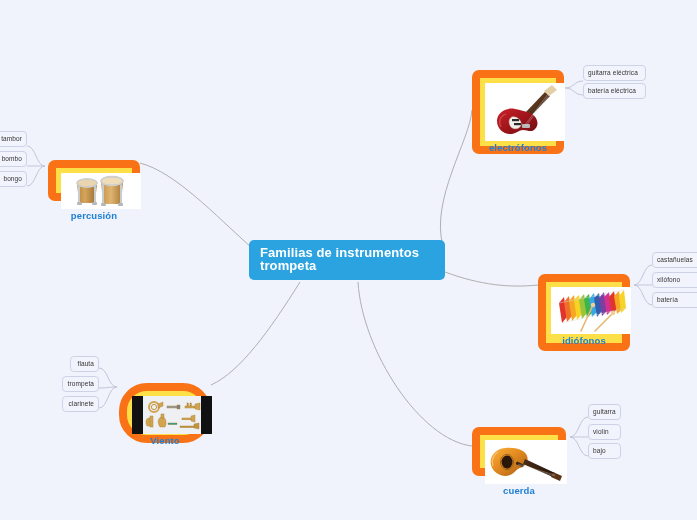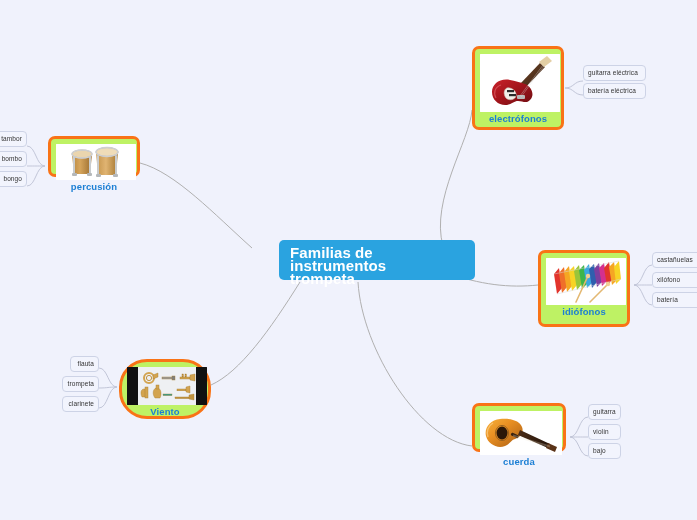--- a/index.html
+++ b/index.html
@@ -33,36 +33,36 @@
     position: absolute;
     left: 249px;
     top: 240px;
     width: 196px;
     height: 40px;
     background: #2aa3e0;
     border-radius: 5px;
     box-sizing: border-box;
     padding: 6px 10px 0 11px;
     color: #ffffff;
-    font-size: 15px;
+    font-size: 13px;
     font-weight: bold;
     line-height: 13px;
     letter-spacing: 0.1px;
-    margin-left: 30px;
   }
 
   
   .branch-node {
     position: absolute;
-    background: #bef264;
-    border: 3px solid #f97316;
+    background: #fde047;
+    border: 8px solid #f97316;
     border-radius: 7px;
     box-sizing: border-box;
     padding: 5px 5px 2px 5px;
     text-align: center;
+    margin-top: 24px;
   }
   .branch-label {
     font-size: 9.5px;
     font-weight: bold;
     color: #1c7fd4;
     line-height: 13px;
     letter-spacing: 0.1px;
     white-space: nowrap;
   }
   .thumb {

